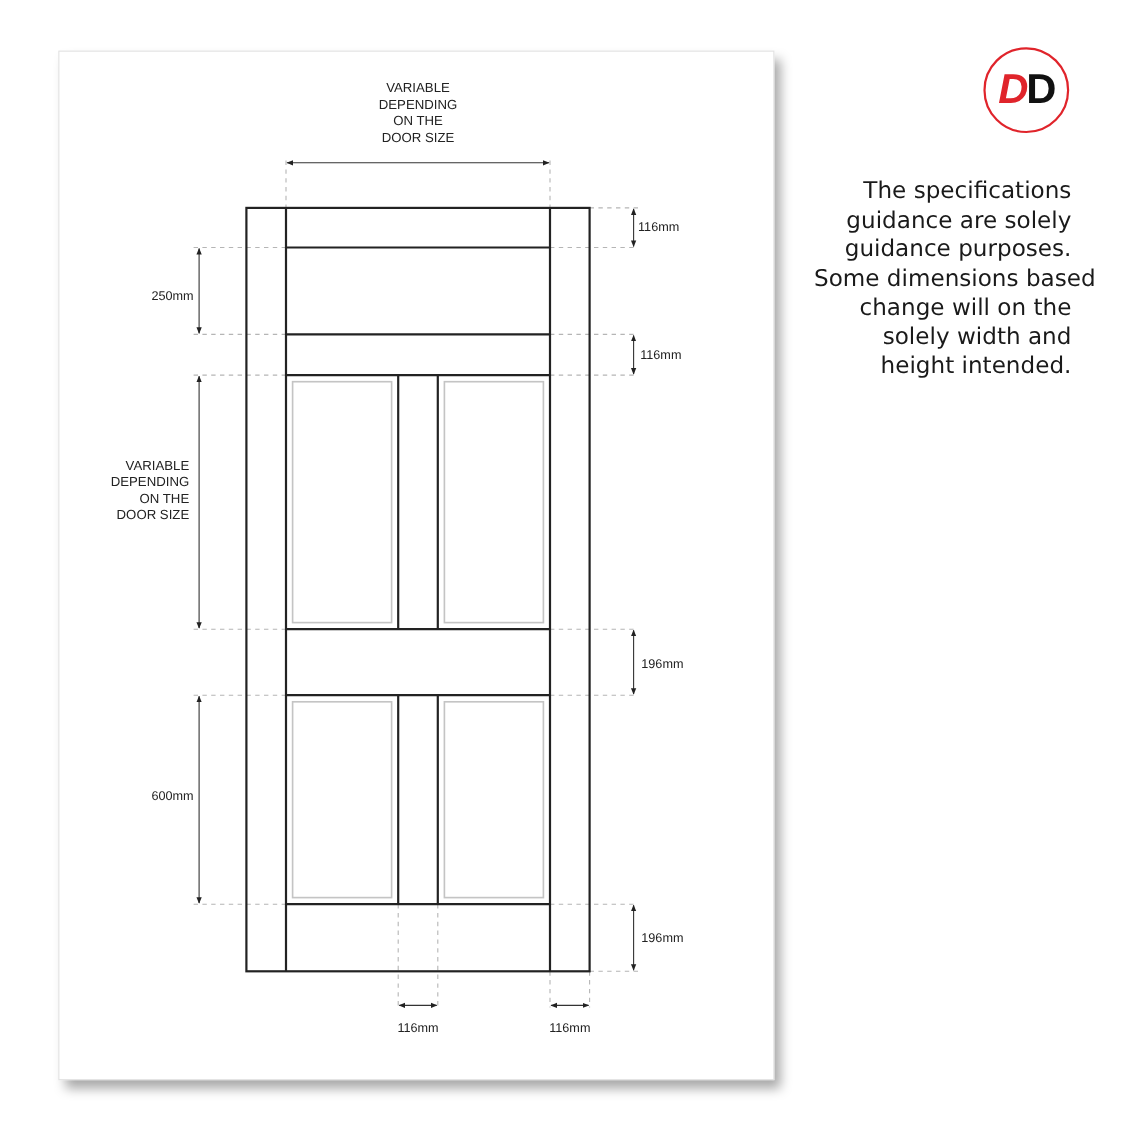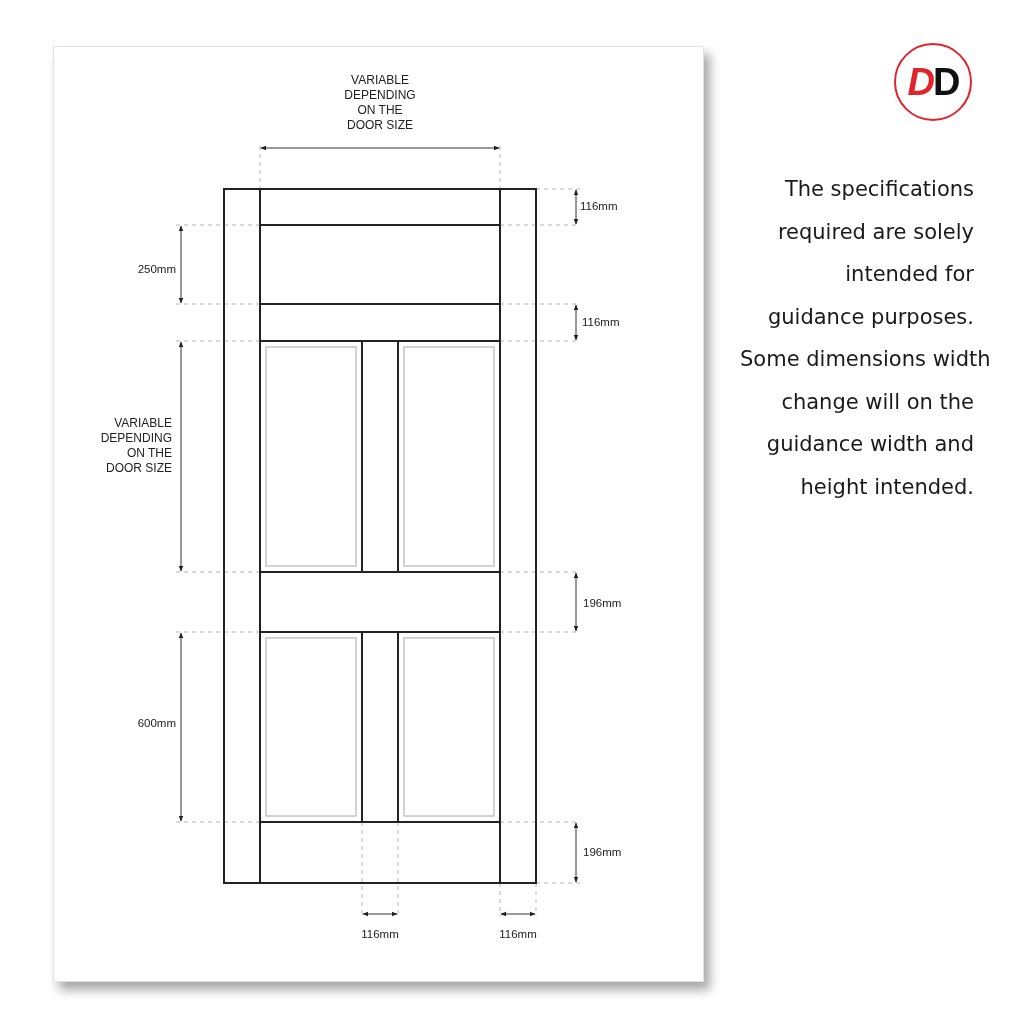--- a/index.html
+++ b/index.html
@@ -23,21 +23,21 @@
     font-family: "Liberation Sans", sans-serif; font-weight: bold; font-style: italic;
     font-size: 38px; letter-spacing: -2px; line-height: 1;
   }
   .logo .d1 { color: #e0242b; }
   .logo .d2 { color: #111; font-style: normal; }
   .note {
     position: absolute; left: 740px; top: 160px; width: 234px;
     text-align: right; font-family: "DejaVu Sans", sans-serif; font-size: 21px;
     line-height: 26.5px; color: #1a1a1a;
   }
-  .note div { white-space: nowrap; margin-top: 16px; }
+  .note div { white-space: nowrap; }
 </style>
 </head>
 <body>
 
 <div class="paper"></div>
 
 <svg class="drawing" width="1024" height="1024" viewBox="0 0 1024 1024">
   <defs>
     <marker id="arr" viewBox="0 0 10 10" refX="9" refY="5" markerWidth="6" markerHeight="6" orient="auto-start-reverse">
       <path d="M0,1 L10,5 L0,9 z" fill="#222"></path>
@@ -129,20 +129,19 @@
   </g>
 </svg>
 
 <div class="logo">
   <span class="d1">D</span>
   <span class="d2">D</span>
 </div>
 
 <div class="note">
   <div>The specifications</div>
-  <div>required are solely</div>
-  <div>intended for</div>
+  <div>guidance are solely</div>
   <div>guidance purposes.</div>
-  <div>Some dimensions width</div>
+  <div>Some dimensions based</div>
   <div>change will on the</div>
-  <div>guidance width and</div>
+  <div>solely width and</div>
   <div>height intended.</div>
 </div>
 
 </body></html>

